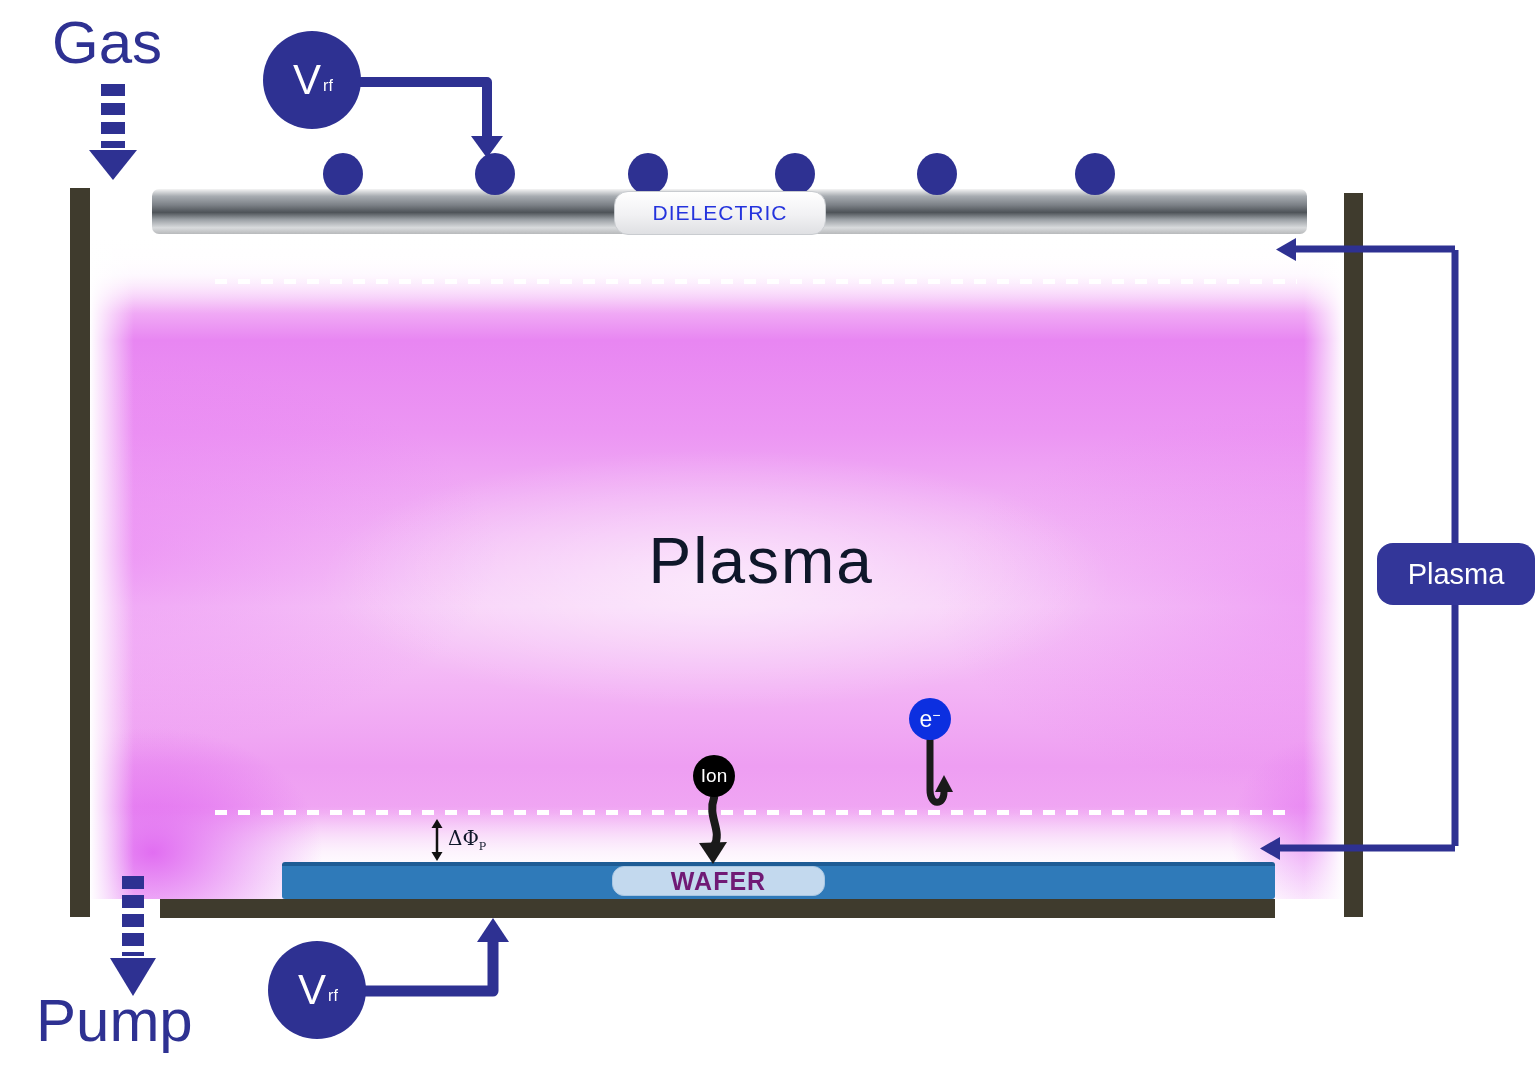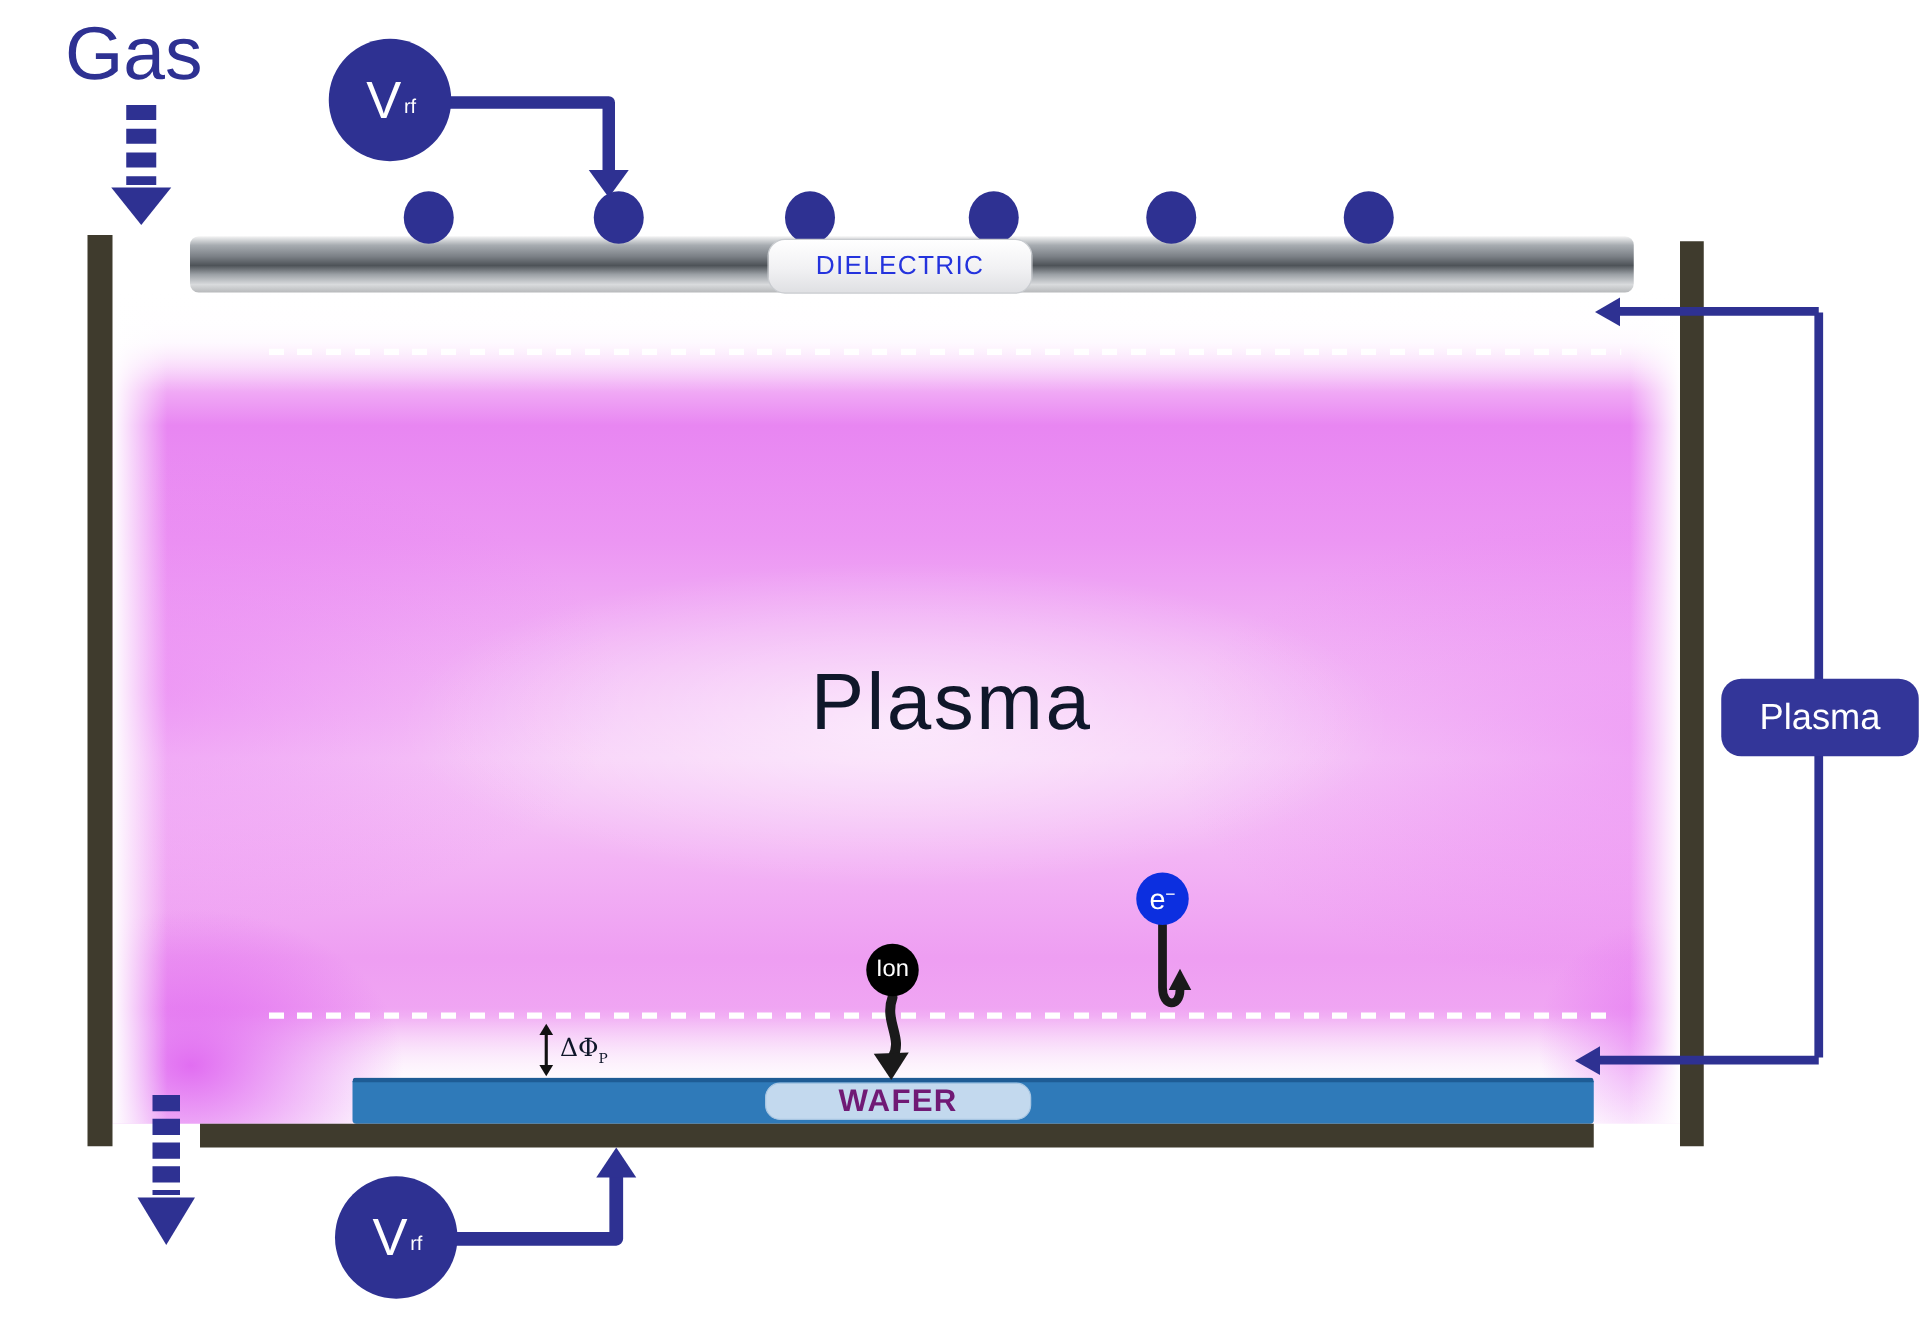--- a/index.html
+++ b/index.html
@@ -163,20 +163,21 @@
 
   <div id="ion-circle" class="abs particle">
     <span>Ion</span>
   </div>
   <div id="electron-circle" class="abs particle">
     <span>e</span>
       <sup>−</sup>
   </div>
 
   <div id="gas-label" class="abs big-label">Gas</div>
+  <div id="pump-label" class="abs big-label">Pump</div>
   <div id="plasma-label" class="abs">Plasma</div>
   <div id="sheath-box" class="abs">
     <span>Plasma</span>
   </div>
   <div id="dphi-label" class="abs">
     <span>ΔΦ</span><sub>P</sub>
   </div>
 
 </div>
 

